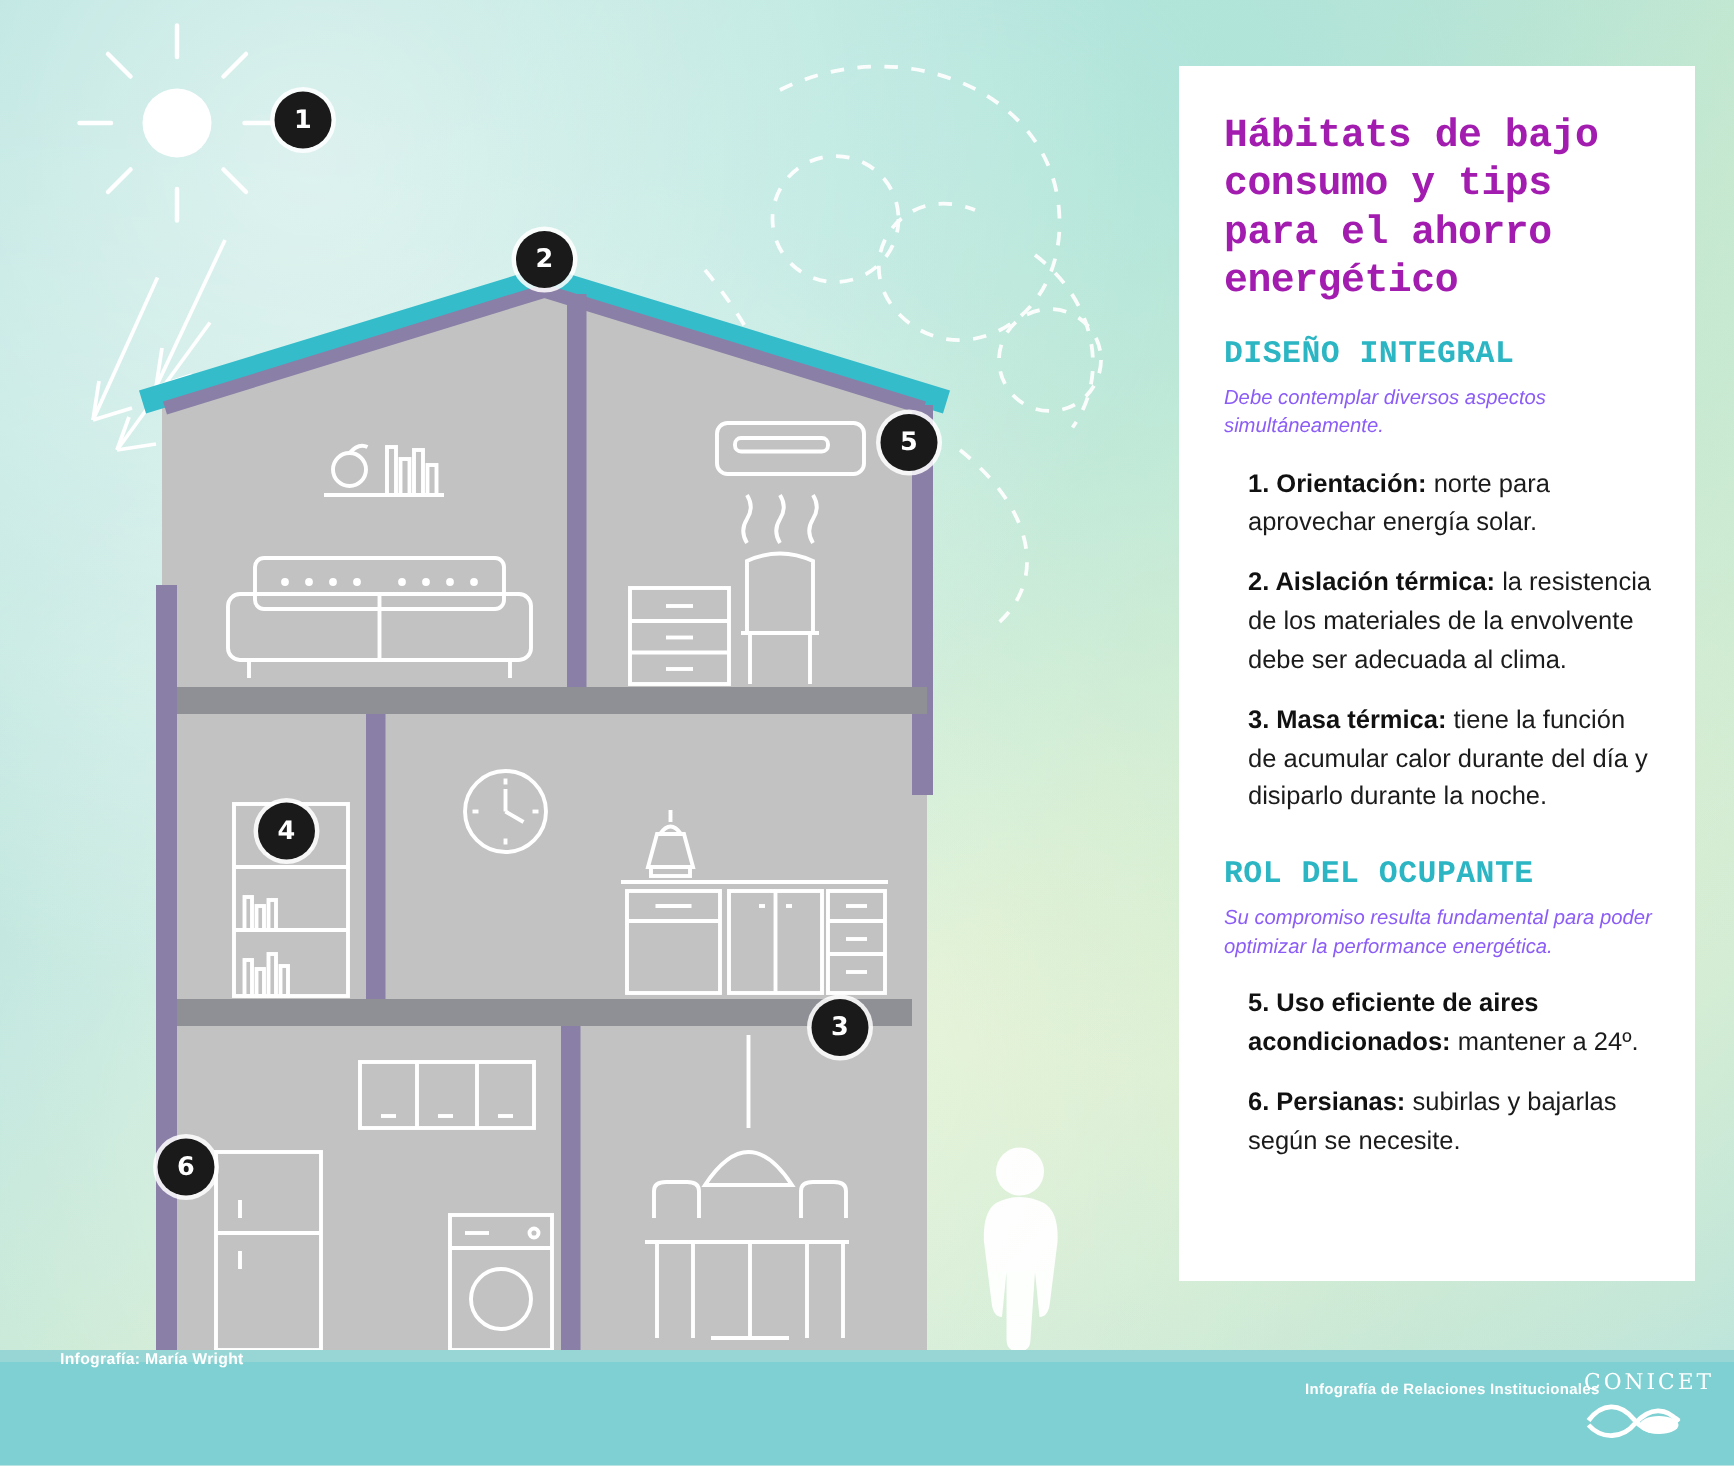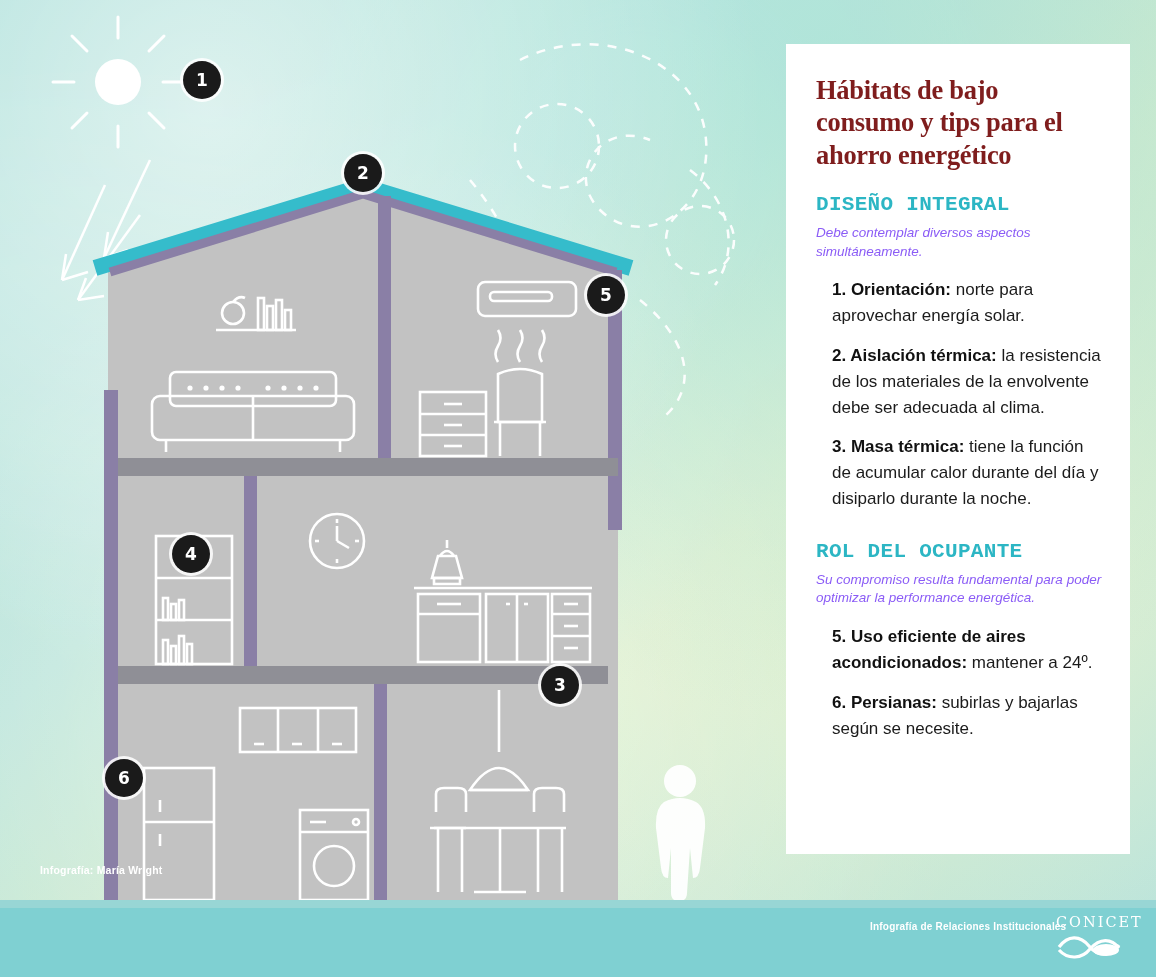--- a/index.html
+++ b/index.html
@@ -58,42 +58,42 @@
 
   
   .panel{
     position:absolute;left:786px;top:44px;width:344px;height:810px;
     background:#fff;
     padding:30px 28px 0 30px;
     box-sizing:border-box;
   }
   .panel h1{
     margin:0 0 22px 0;
-    font-family:Liberation Serif, serif;
+    font-family:Liberation Mono, monospace;
     font-size:26.5px;line-height:1.22;font-weight:bold;
-    color:#7f1d1d;letter-spacing:-.3px;
+    color:#a21caf;letter-spacing:-.3px;
   }
   .sec-title{
     font-family:Liberation Mono, monospace;
     font-size:21px;font-weight:bold;letter-spacing:.3px;
     color:#2cb6c4;margin:0 0 8px 0;text-transform:uppercase;
   }
   .sec-sub{
     font-style:italic;font-size:13.5px;line-height:1.38;color:#8b5cf6;
     margin:0 0 16px 0;
   }
   .tip{
     font-size:17px;line-height:1.52;color:#1b1b1b;margin:0 0 14px 16px;
   }
   .tip b{font-weight:bold;color:#111;}
   .gap{height:14px;}
 
   
   .credit{
-    position:absolute;left:40px;top:864px;
+    position:absolute;left:40px;top:900px;
     font-size:10.5px;font-weight:bold;color:#ffffff;letter-spacing:.2px;text-align:right;
   }
   .dri{
     position:absolute;left:870px;top:921px;
     font-size:10px;font-weight:bold;color:#ffffff;letter-spacing:.2px;
   }
   .conicet{
     position:absolute;left:1056px;top:914px;
     font-family:"DejaVu Serif", serif;
     font-size:14.5px;letter-spacing:2px;color:#fff;

